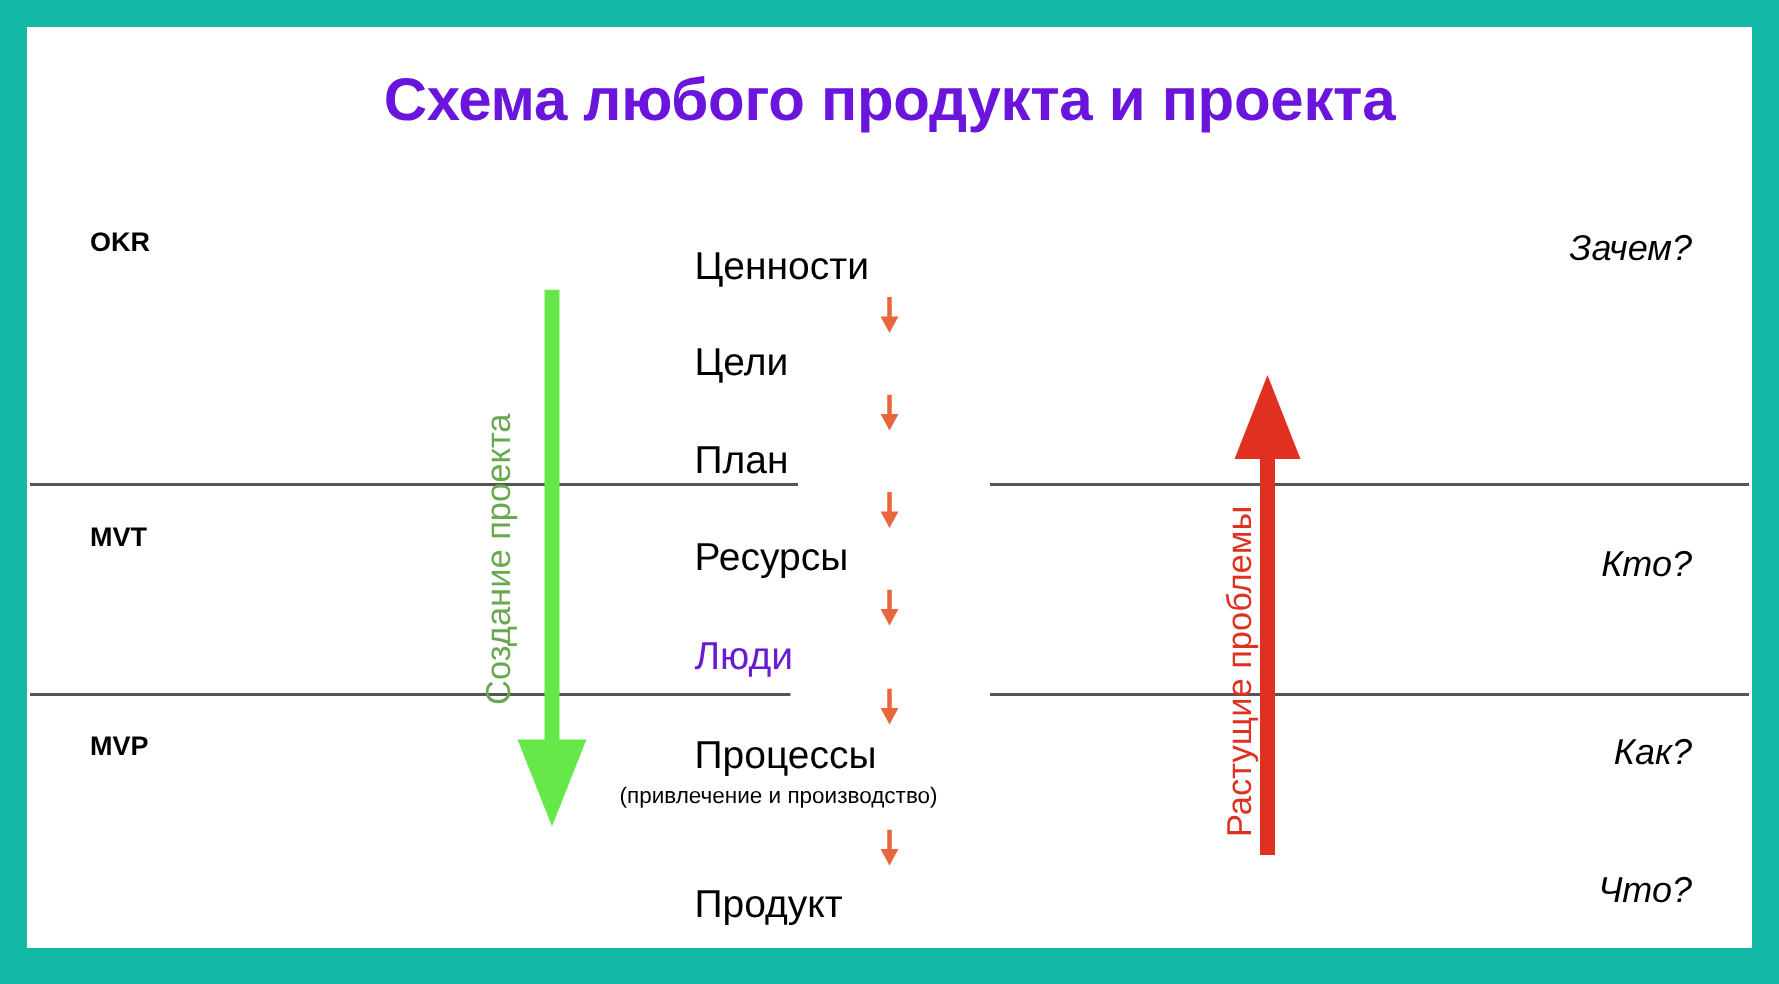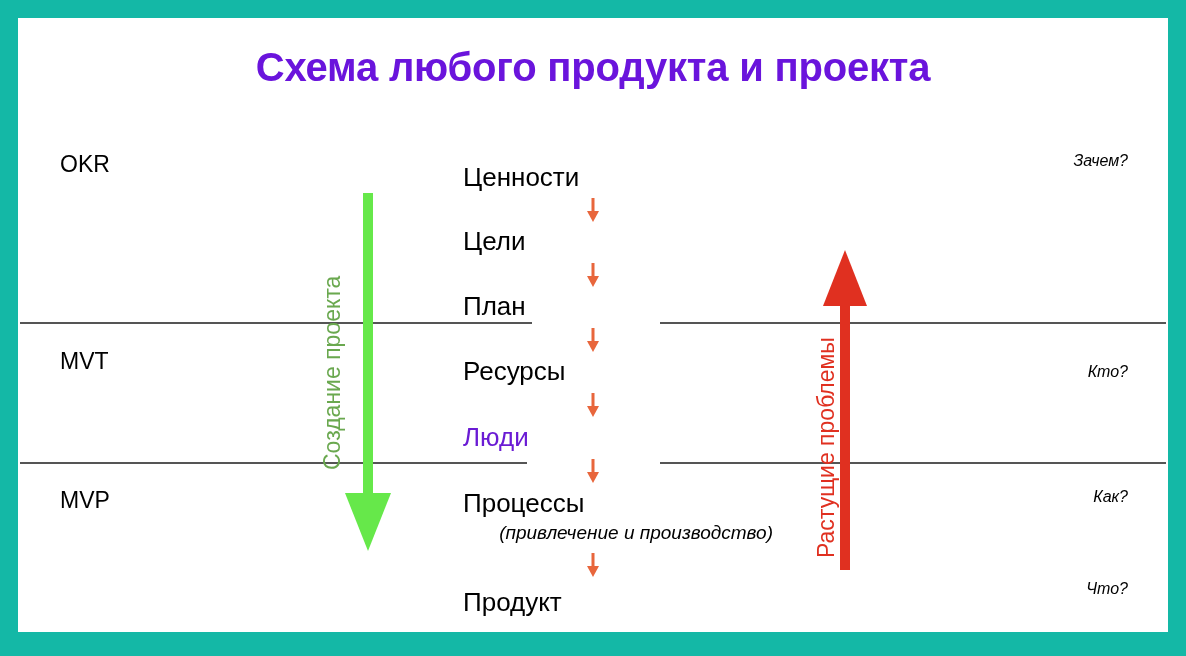--- a/index.html
+++ b/index.html
@@ -55,34 +55,34 @@
   }
   .div1-left  { left: 2px;   top: 304px; width: 512px; }
   .div1-right { left: 642px; top: 304px; width: 506px; }
   .div2-left  { left: 2px;   top: 444px; width: 507px; }
   .div2-right { left: 642px; top: 444px; width: 506px; }
 
   
   .stage-label {
     position: absolute;
     left: 42px;
-    font-size: 23px;
-    font-weight: normal;
+    font-size: 18px;
+    font-weight: bold;
     color: #000000;
     white-space: nowrap;
   }
   .stage-okr { top: 133px; }
   .stage-mvt { top: 330px; }
   .stage-mvp { top: 469px; }
 
   
   .question-label {
     position: absolute;
     right: 40px;
-    font-size: 16px;
+    font-size: 24px;
     font-style: italic;
     color: #000000;
     white-space: nowrap;
     text-align: left;
   }
   .q-why  { top: 134px; }
   .q-who  { top: 331px; margin-top: 14px; }
   .q-how  { top: 470px; }
   .q-what { top: 562px; margin-left: 28px; }
 
@@ -101,23 +101,22 @@
     font-size: 26px;
     color: #000000;
     white-space: nowrap;
     line-height: 1;
   }
   .flow-item.accent { color: #6a1bd4; }
   .flow-sub {
     position: absolute;
     left: -50px;
     width: 360px;
-    text-align: right;
-    font-size: 19px;
-    font-style: italic;
+    text-align: left;
+    font-size: 15px;
     color: #000000;
     white-space: nowrap;
     line-height: 1;
   }
 
   .i-values    { top: 146px; }
   .i-goals     { top: 210px; }
   .i-plan      { top: 275px; }
   .i-resources { top: 340px; }
   .i-people    { top: 406px; }

